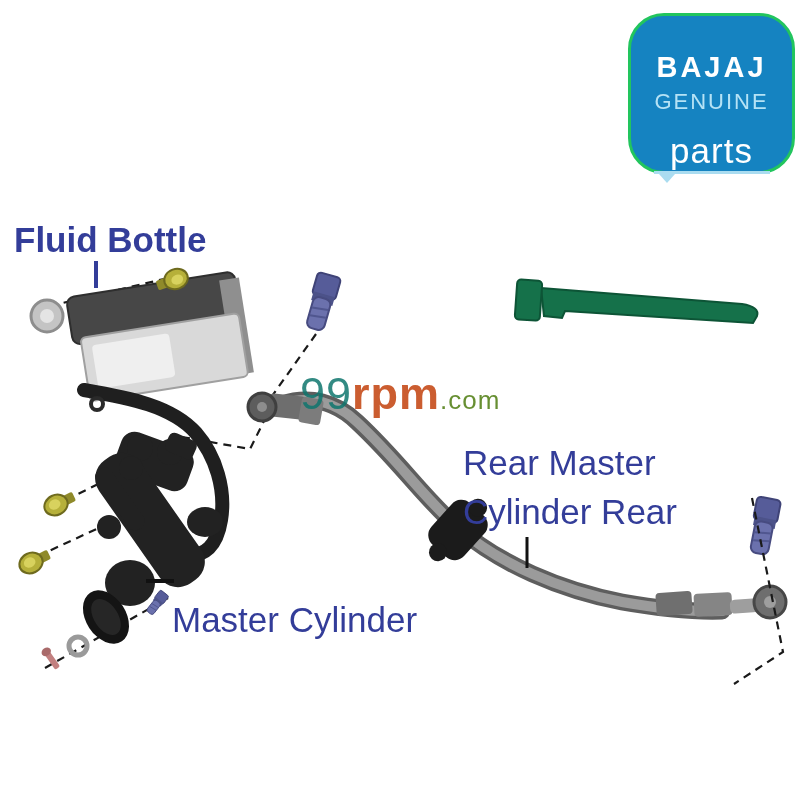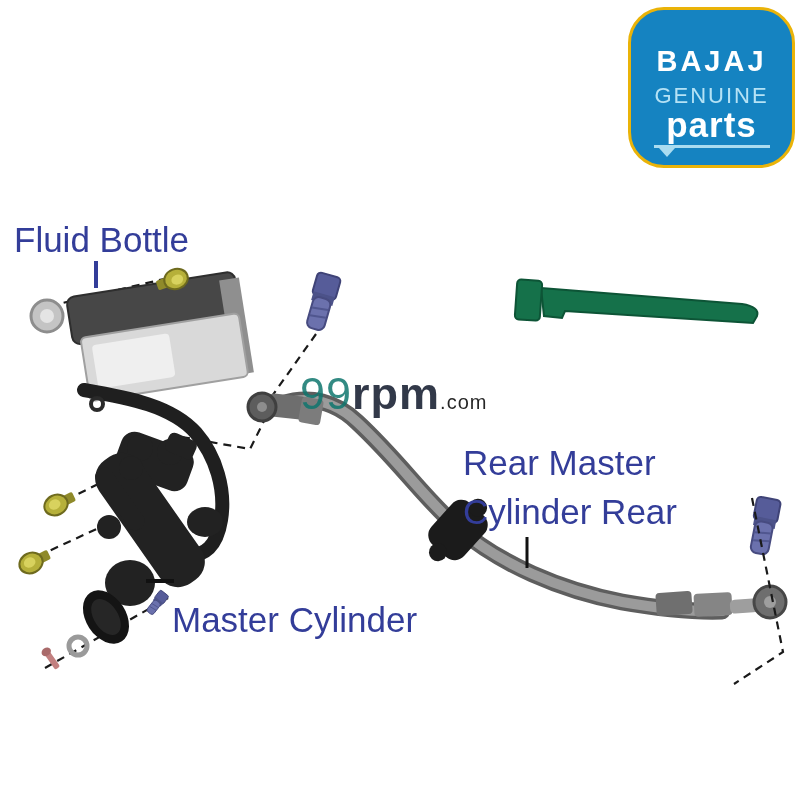--- a/index.html
+++ b/index.html
@@ -1,33 +1,33 @@
 <!DOCTYPE html>
 <html><head>
 <meta charset="utf-8">
 <style>
   html,body{margin:0;padding:0;background:#fff;}
   .stage{position:relative;width:800px;height:800px;background:#ffffff;overflow:hidden;
          font-family:"Liberation Sans",sans-serif;}
   .stage svg{position:absolute;left:0;top:0;}
   .part-label{position:absolute;color:#333d99;font-size:35px;line-height:1.0;white-space:nowrap;}
-  .label-fluid{left:14px;top:222px;}
+  .label-fluid{left:14px;top:222px;font-weight:bold;}
   .label-master{left:172px;top:566px;margin-top:36px;}
   .label-hose{left:463px;top:438px;line-height:49px;}
   .watermark{position:absolute;left:300px;top:368px;font-size:45px;letter-spacing:1px;
              opacity:0.85;white-space:nowrap;}
   .wm-light{color:#0f766e;}
-  .wm-mid{color:#0f172a;font-weight:600;}
-  .wm-tld{font-size:20px;color:#000000;}
+  .wm-mid{color:#c2410c;font-weight:600;}
+  .wm-tld{font-size:26px;color:#4d7c0f;}
   
-  .logo{position:absolute;left:628px;top:7px;width:167px;height:161px;background:#1583c1;
-        border:3px solid #eab308;border-radius:36px;box-sizing:border-box;text-align:center;}
+  .logo{position:absolute;left:628px;top:13px;width:167px;height:161px;background:#1583c1;
+        border:3px solid #22c55e;border-radius:36px;box-sizing:border-box;text-align:center;}
   .logo-brand{margin-top:37px;color:#ffffff;font-size:29px;font-weight:bold;letter-spacing:3px;line-height:1;}
   .logo-genuine{margin-top:9px;color:#b5e2f5;font-size:22px;letter-spacing:2px;line-height:1;}
-  .logo-parts{margin-top:0;color:#ffffff;font-size:35px;font-weight:bold;letter-spacing:1px;line-height:1;}
+  .logo-parts{margin-top:20px;color:#ffffff;font-size:35px;font-weight:normal;letter-spacing:1px;line-height:1;}
   .logo-underline{position:relative;width:116px;height:3px;background:#aadcf0;margin:3px auto 0;}
   .logo-arrow{position:absolute;left:5px;top:3px;width:0;height:0;
               border-left:8px solid transparent;border-right:8px solid transparent;
               border-top:9px solid #aadcf0;}
 </style>
 </head>
 <body>
 
 <div class="stage">
 

